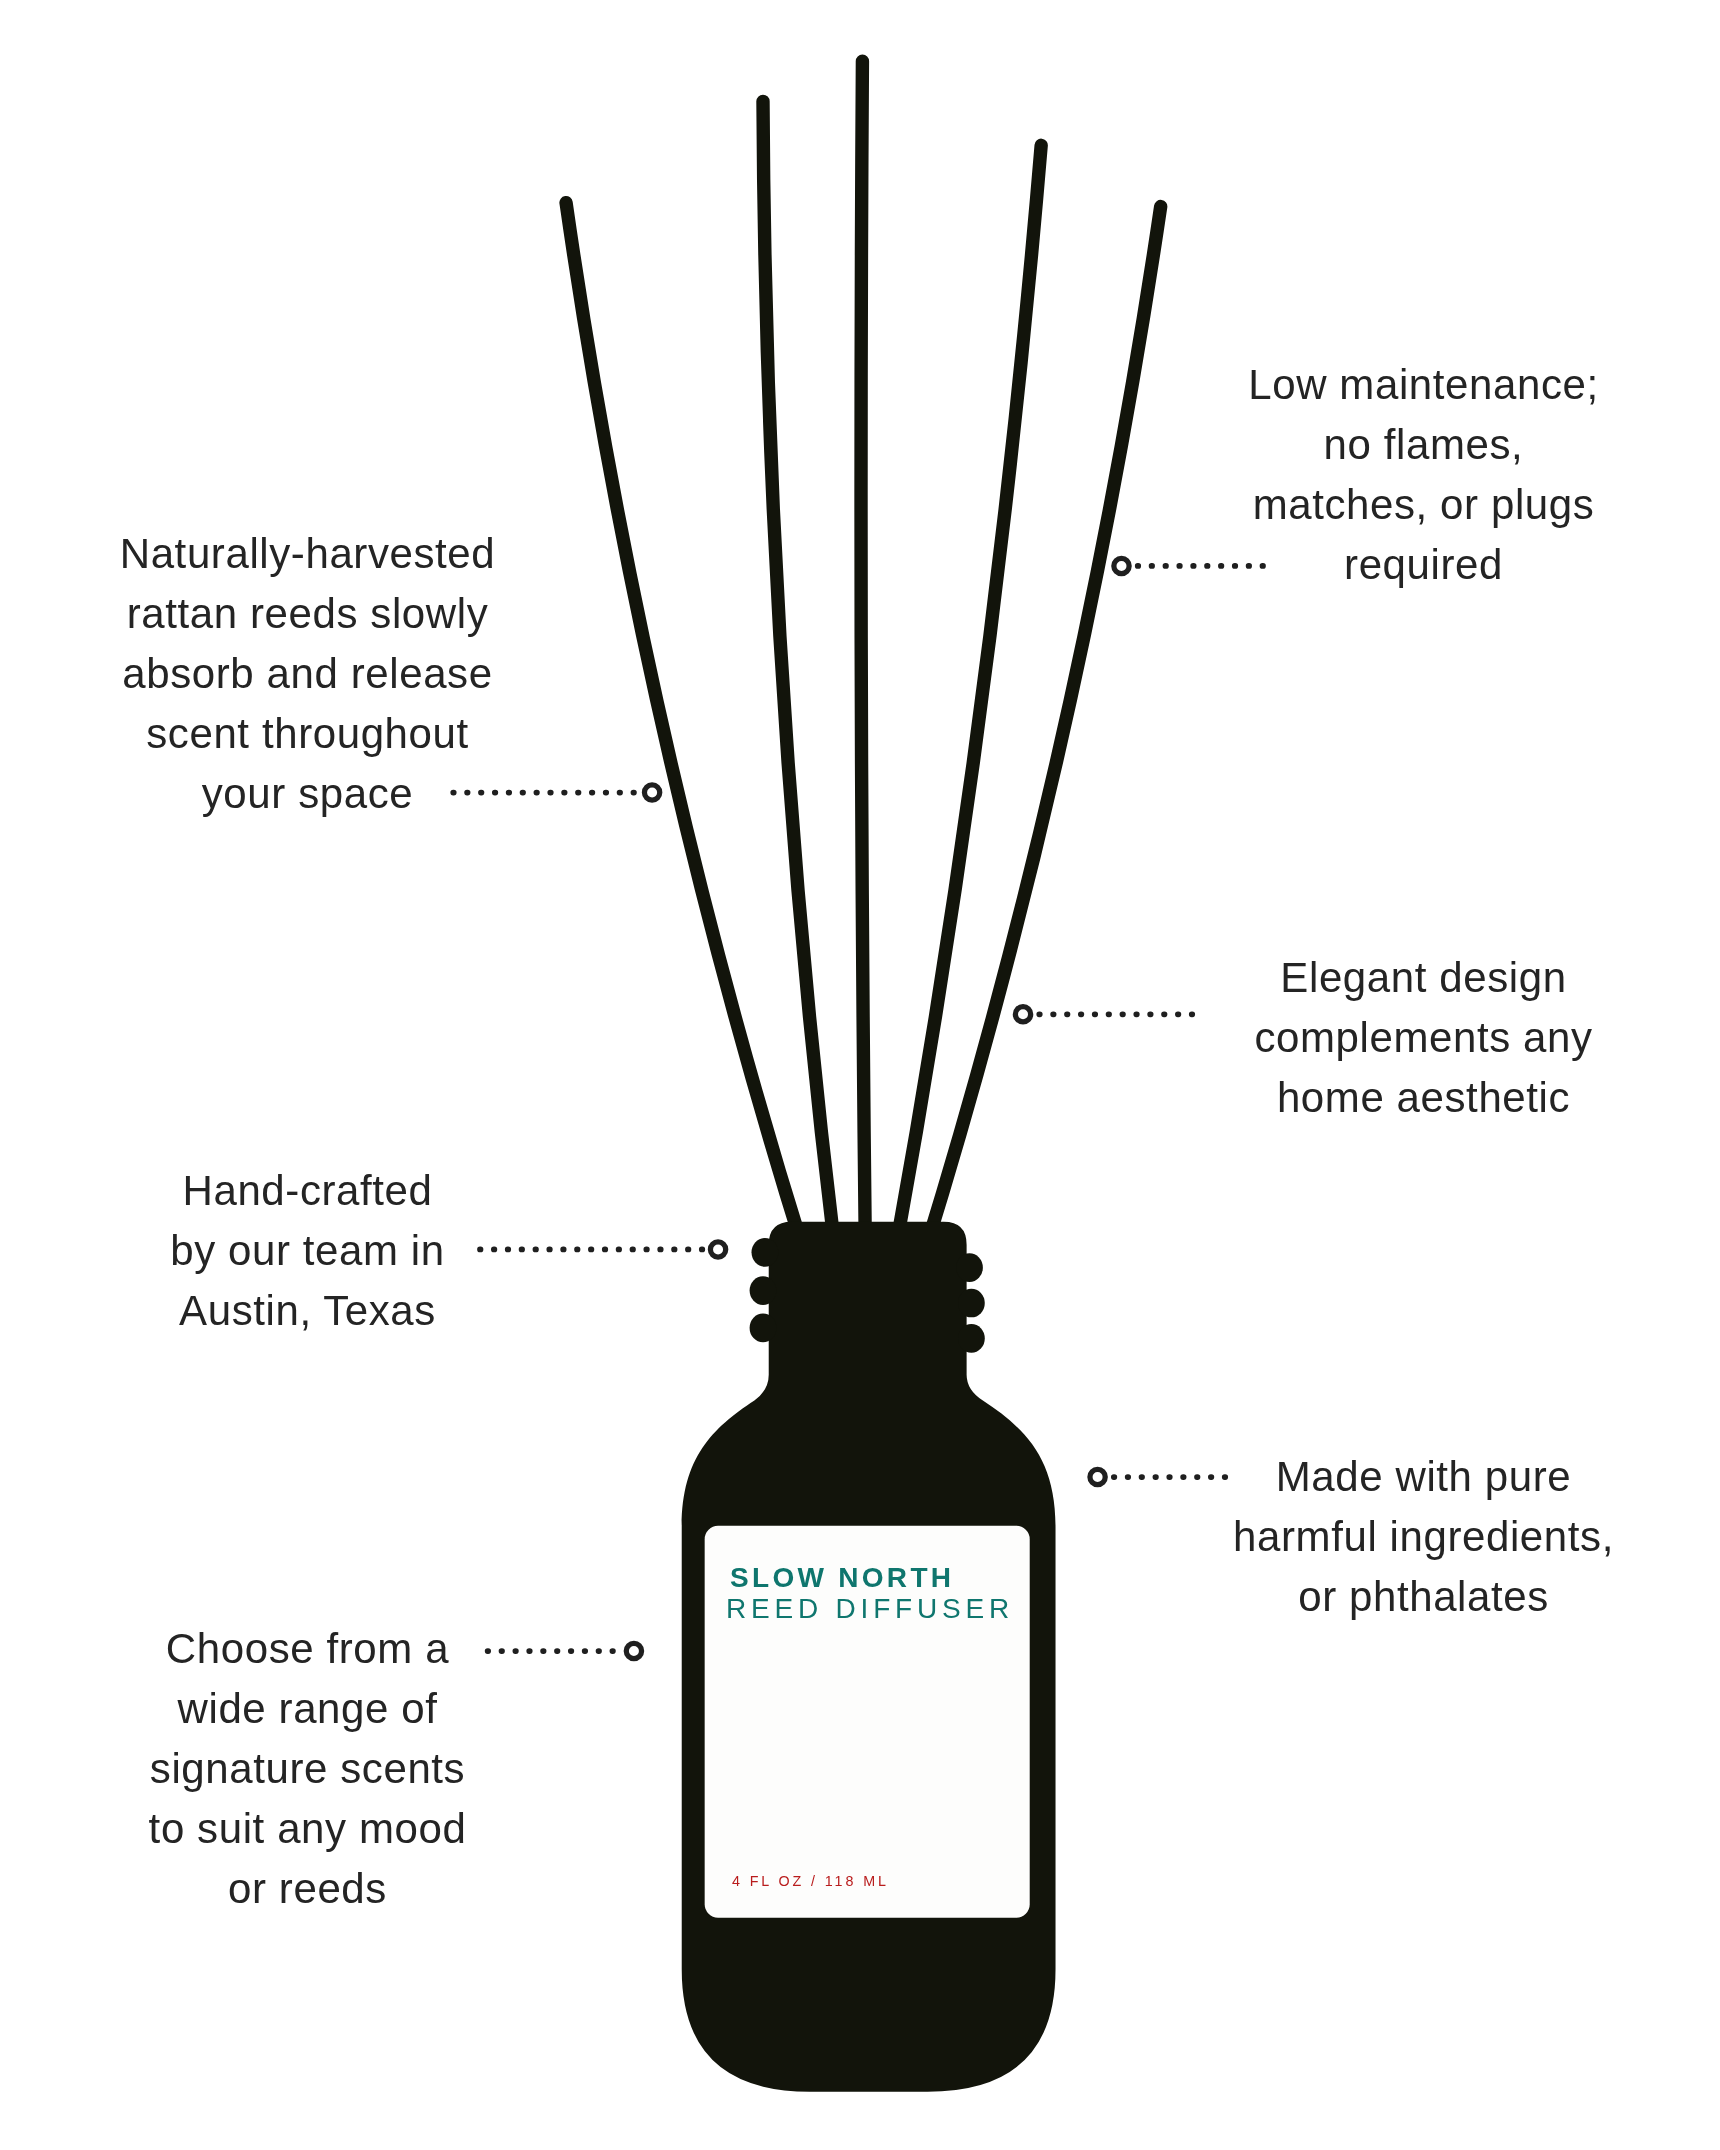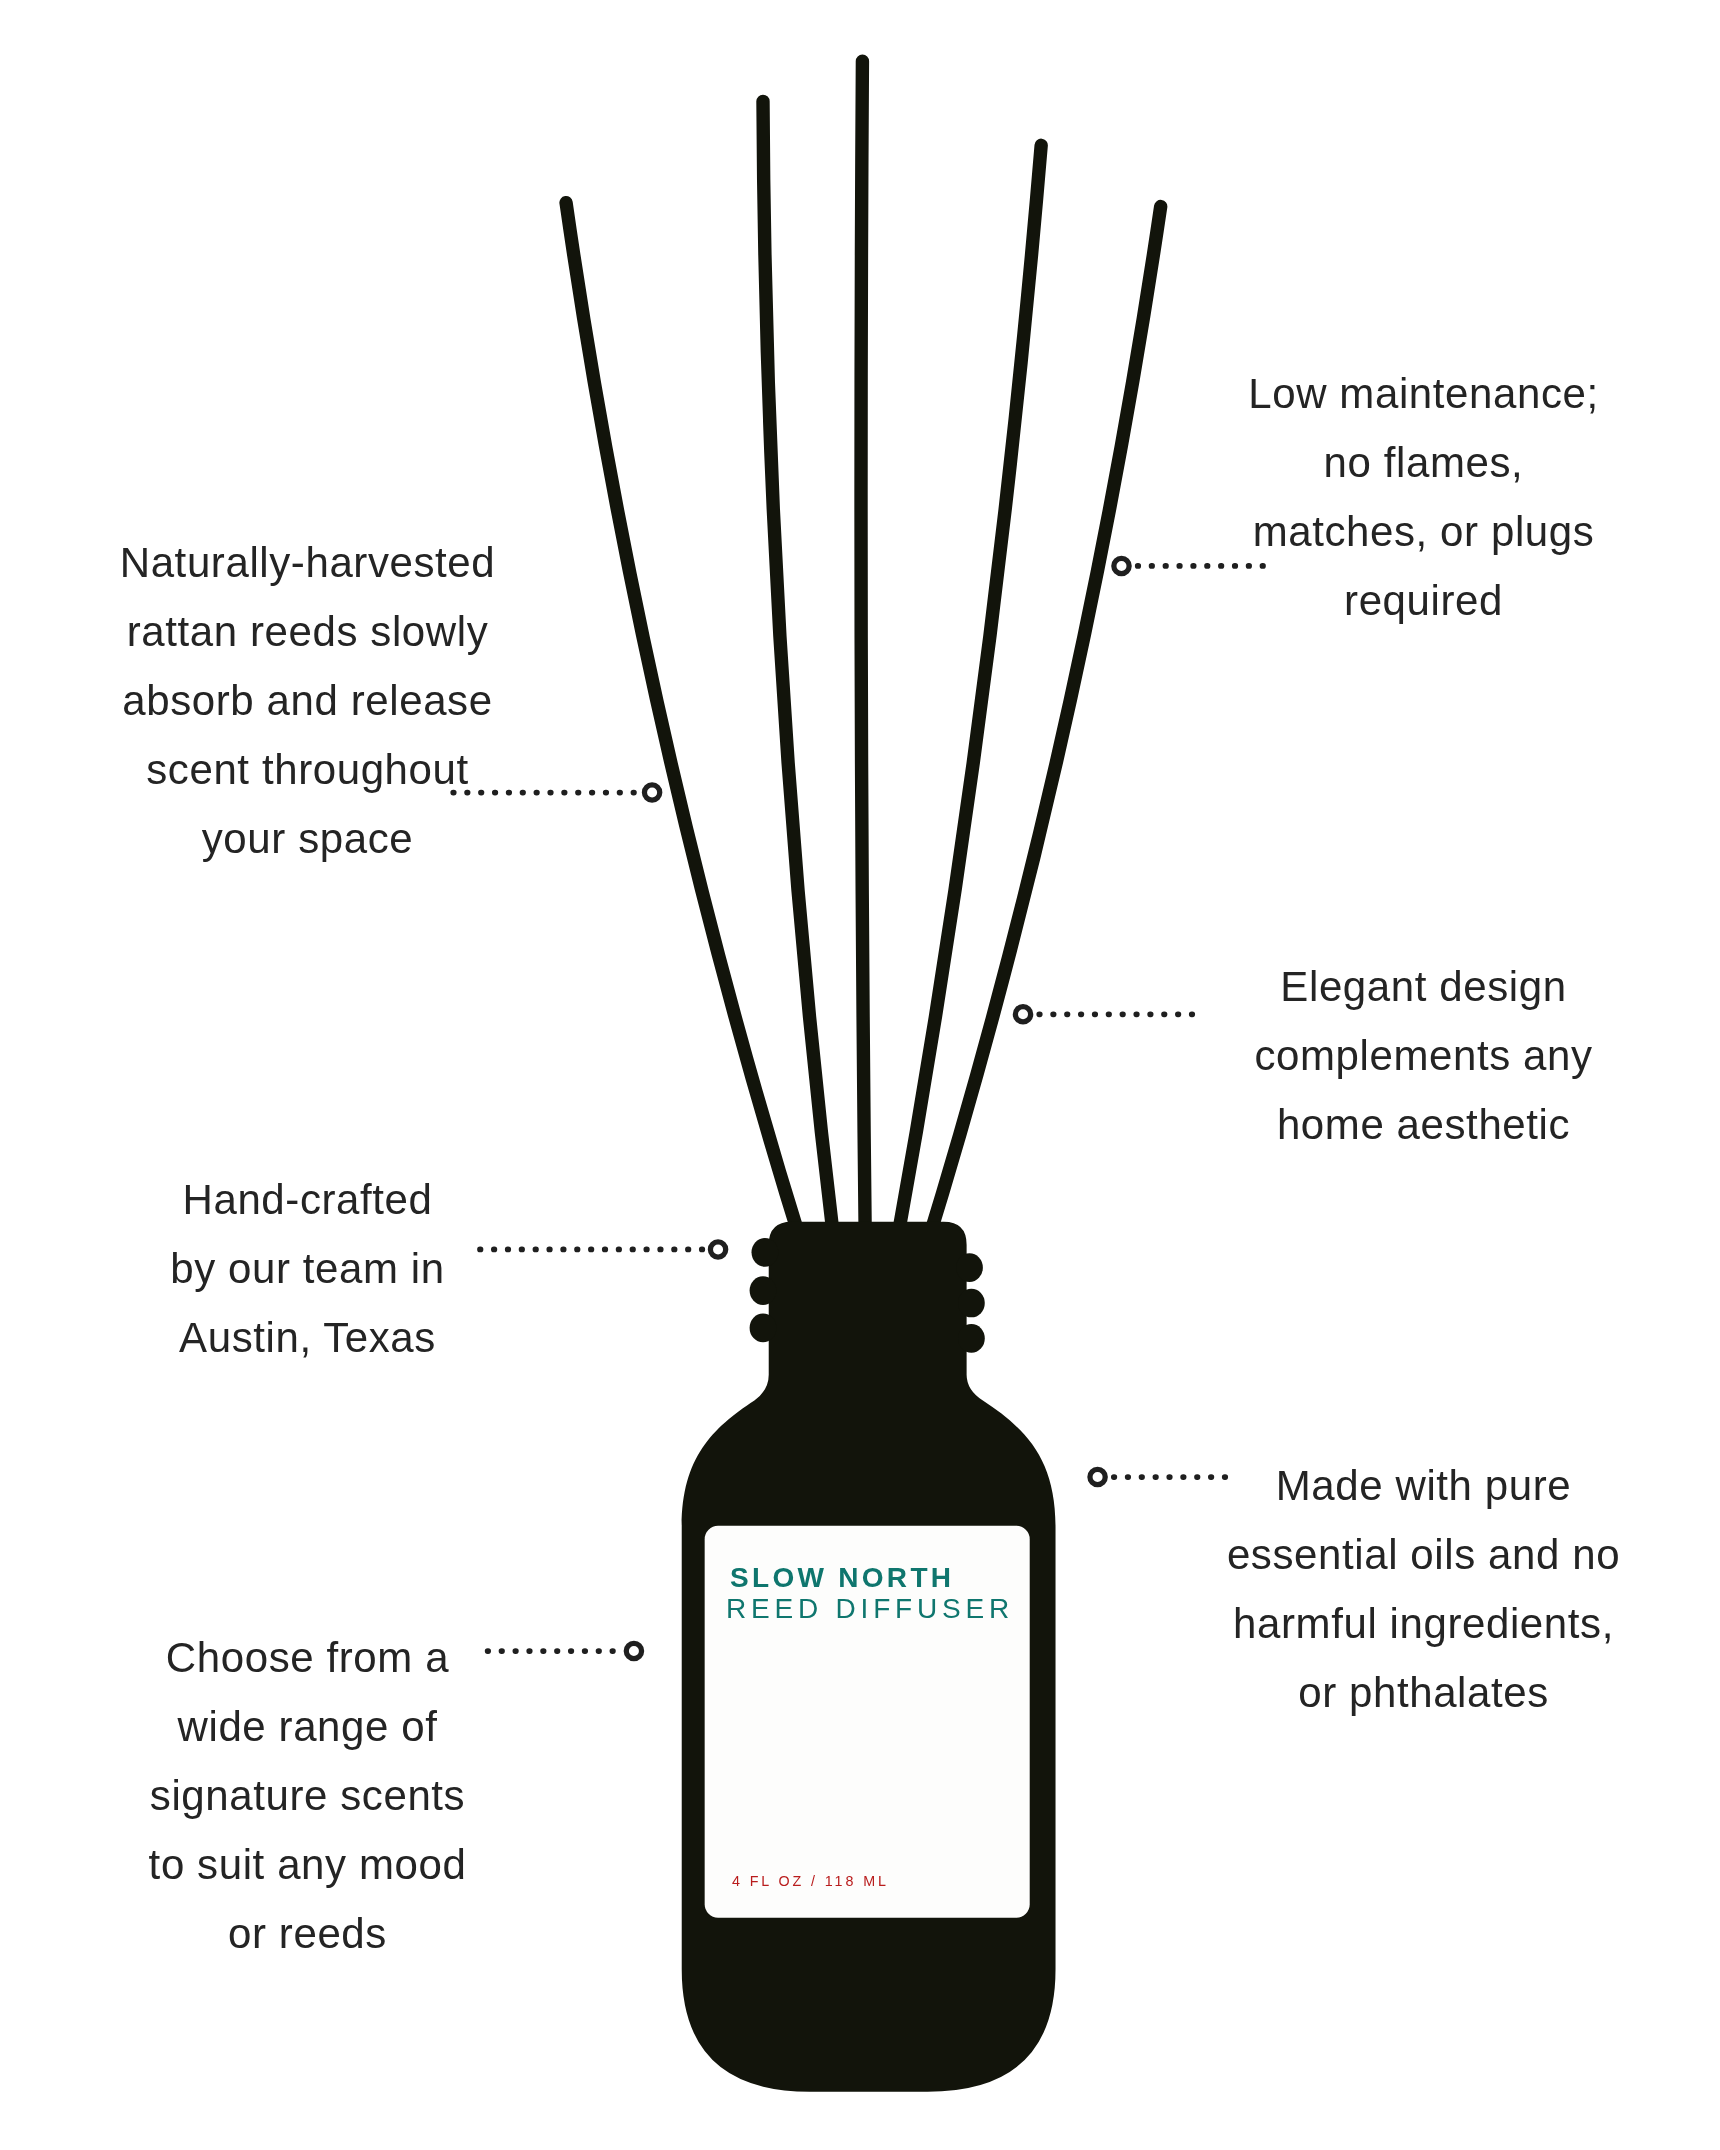--- a/index.html
+++ b/index.html
@@ -19,21 +19,21 @@
   .callout {
     position: absolute;
     width: 497px;
     text-align: center;
     color: #242424;
     font-size: 42px;
     line-height: 60px;
     letter-spacing: 0.6px;
     font-weight: 400;
   }
-  .callout span { display: block; margin-top: 9px; }
+  .callout span { display: block; }
   .label-text {
     position: absolute;
     color: #1c1c1c;
     white-space: nowrap;
   }
   .label-brand   { font-size: 28px; letter-spacing: 3.3px; color: #0f766e; font-weight: 700; }
   .label-product { font-size: 28px; letter-spacing: 4.8px;  color: #0f766e; font-weight: 400; }
   .label-volume  { font-size: 14.3px; letter-spacing: 2.9px;  color: #b91c1c; font-weight: 400; }
 </style>
 </head>
@@ -123,21 +123,20 @@
   </div>
 
   <div class="callout" style="left:59px; top:1161px;">
     <span>Hand-crafted</span>
     <span>by our team in</span>
     <span>Austin, Texas</span>
   </div>
 
   <div class="callout" style="left:1175px; top:1447px;">
     <span>Made with pure</span>
-    <span>essential oils and no</span>
     <span>harmful ingredients,</span>
     <span>or phthalates</span>
   </div>
 
   <div class="callout" style="left:59px; top:1619px;">
     <span>Choose from a</span>
     <span>wide range of</span>
     <span>signature scents</span>
     <span>to suit any mood</span>
     <span>or reeds</span>

